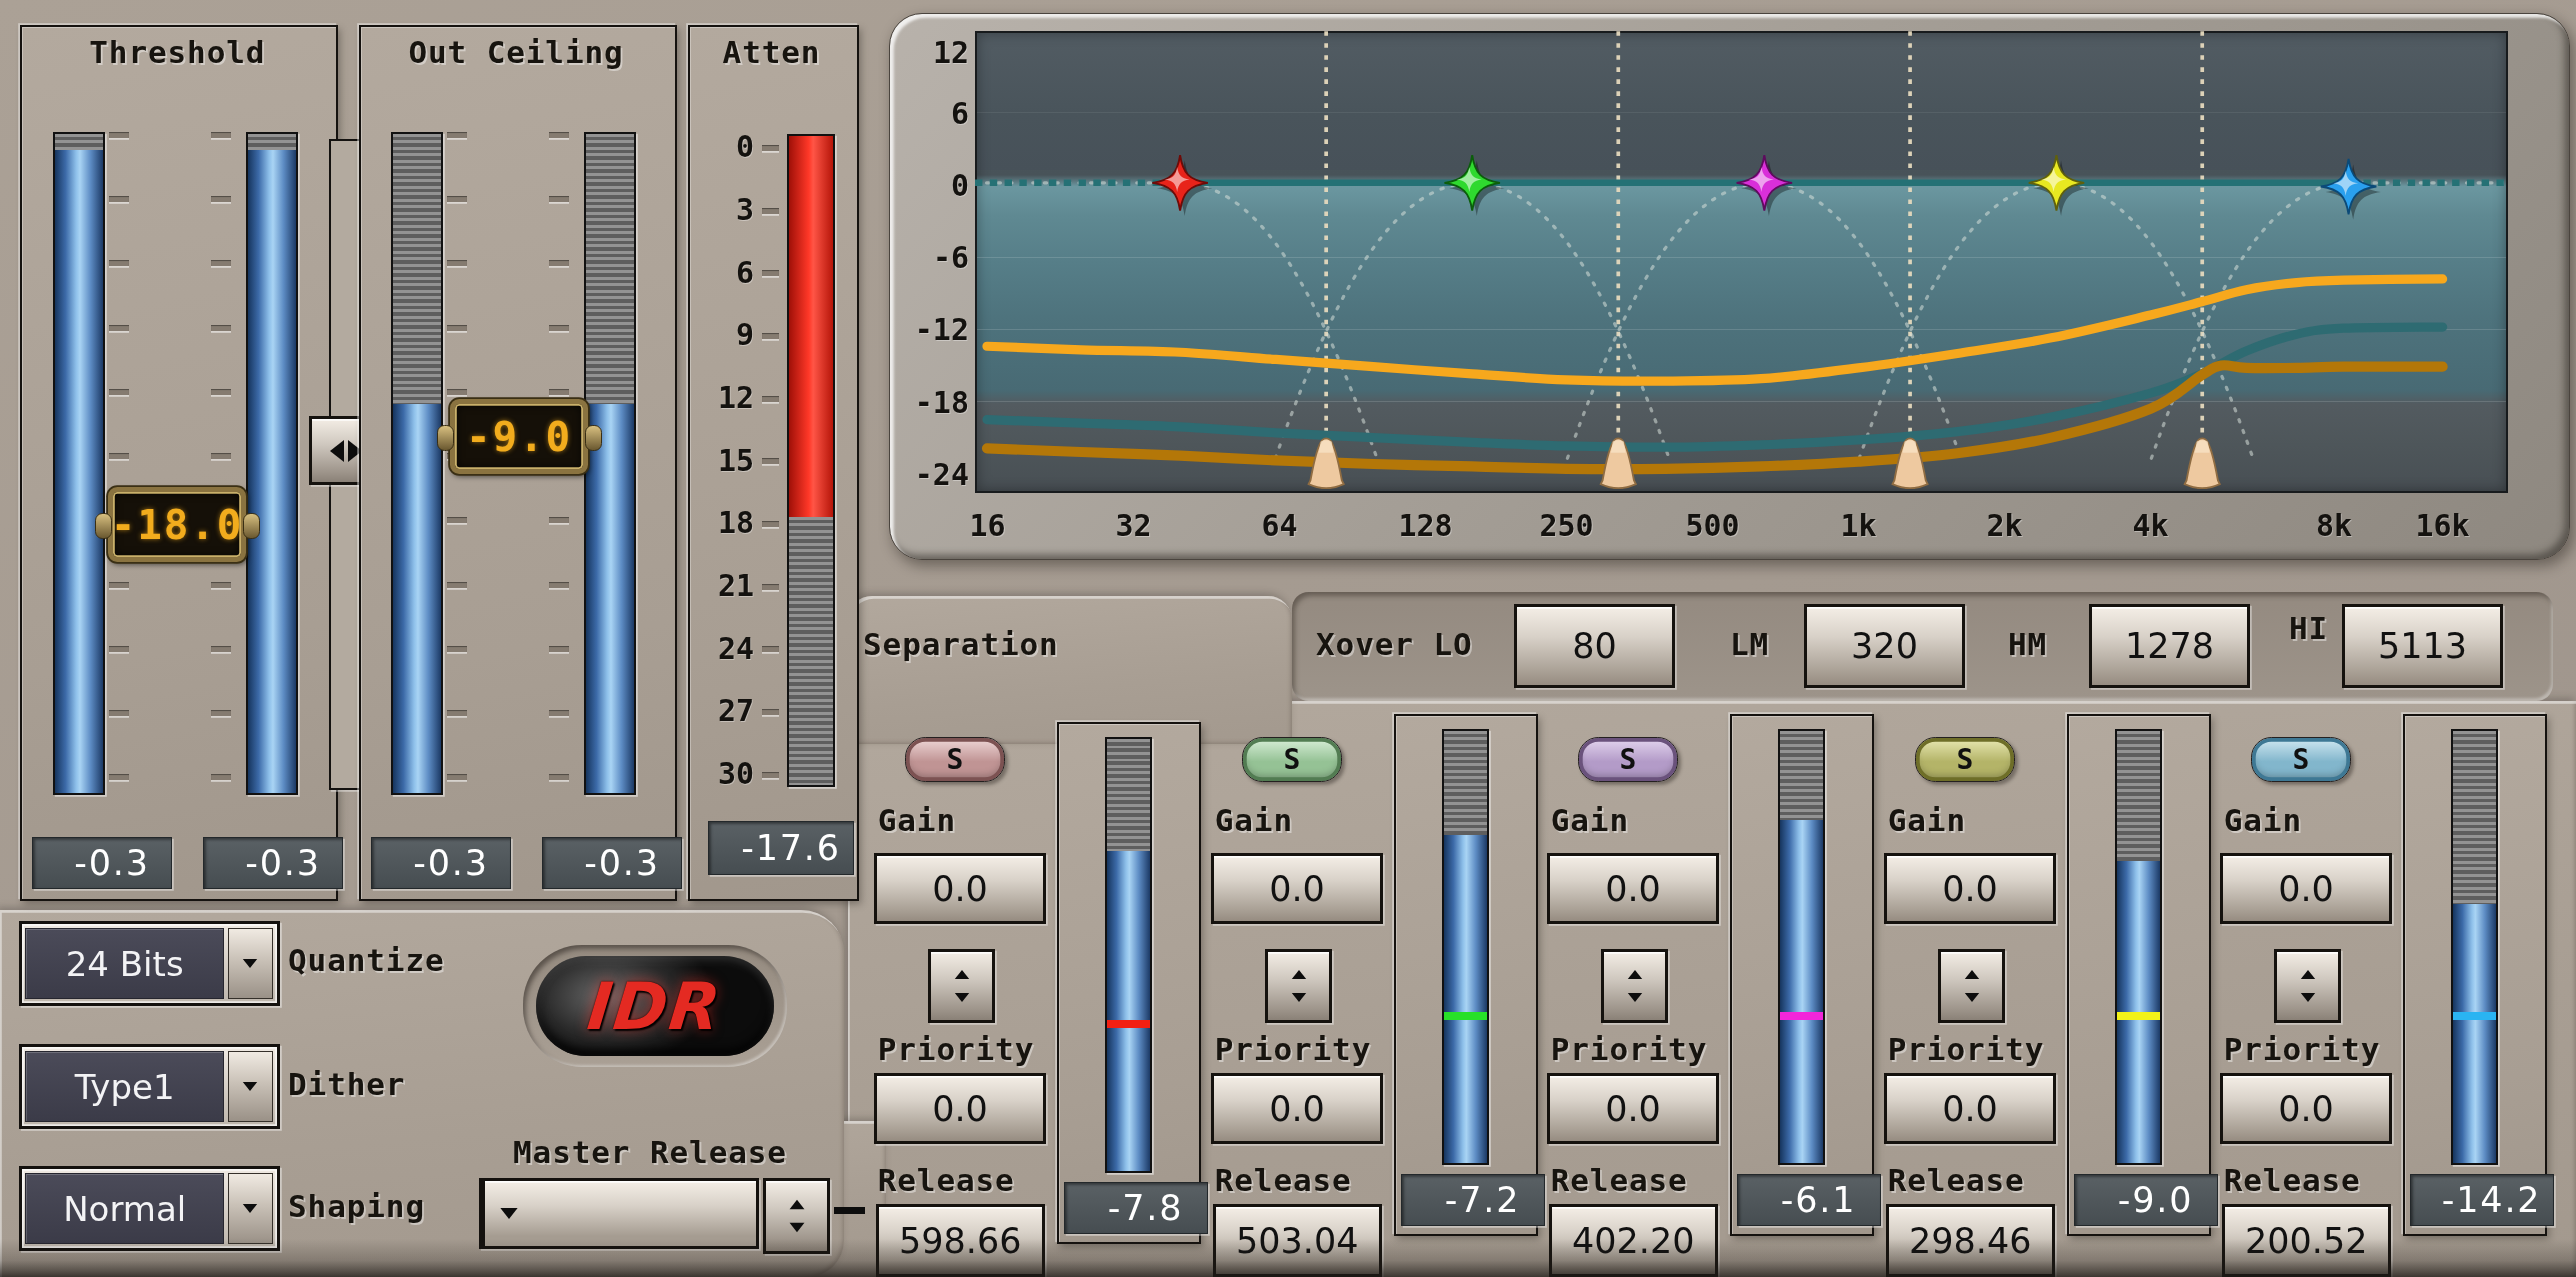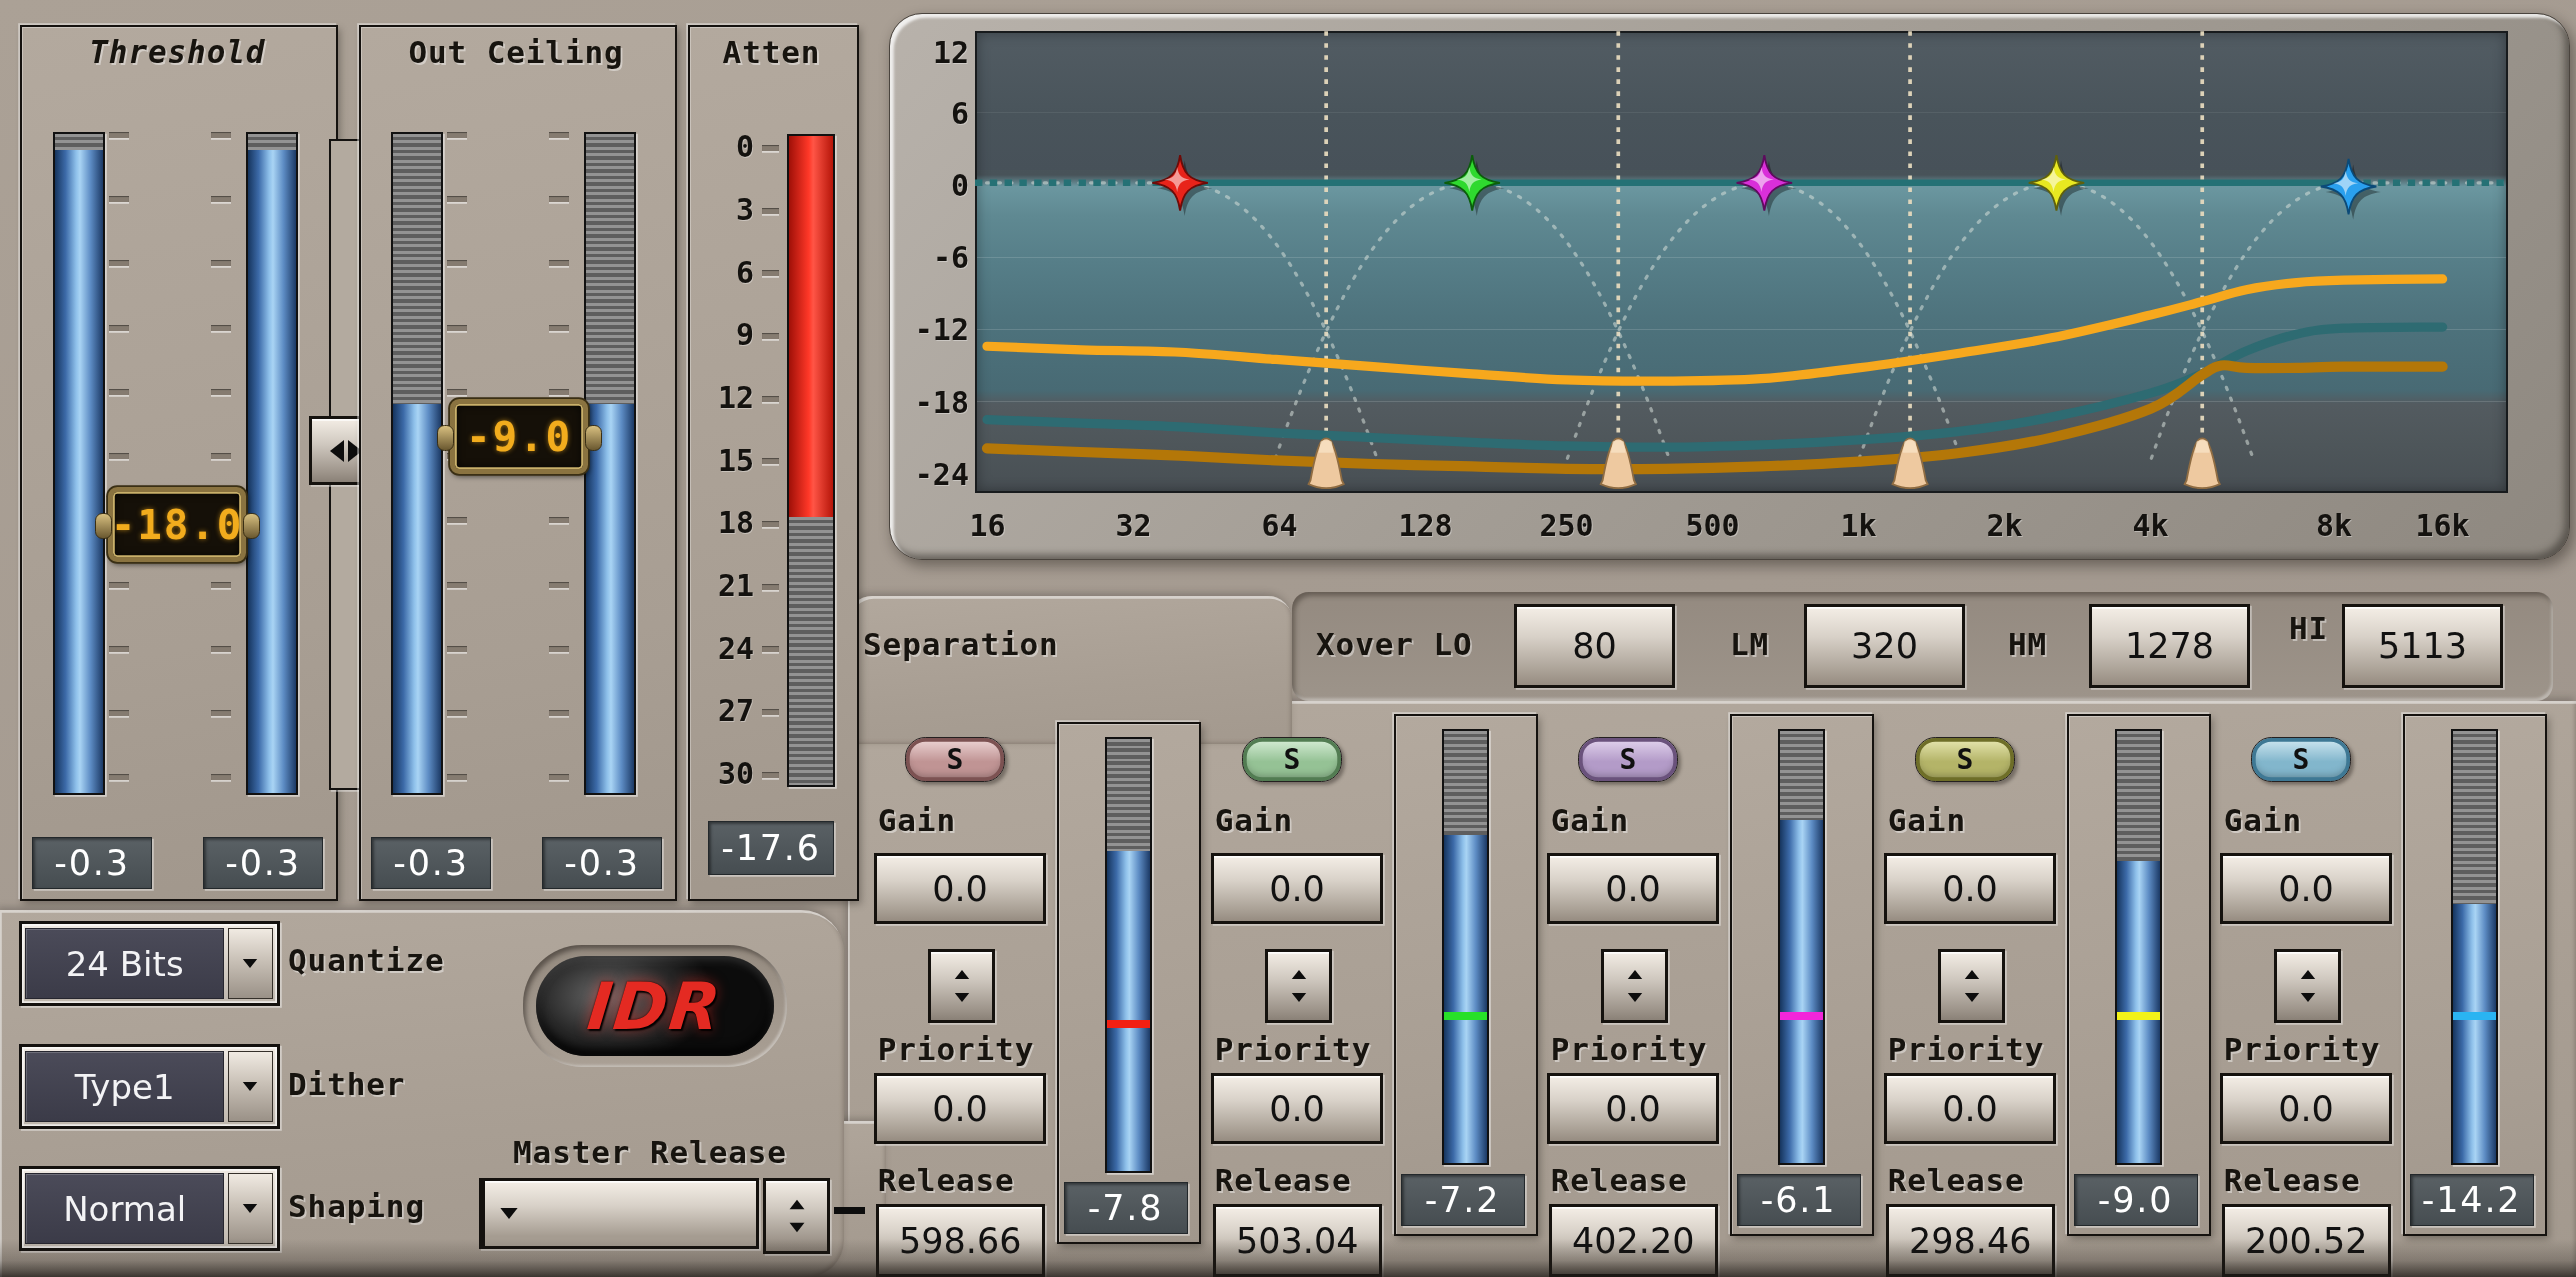--- a/index.html
+++ b/index.html
@@ -19,21 +19,21 @@
          box-shadow:inset 1.8px 2.8px 0 rgba(255,255,255,.5), inset -1.8px -1.8px 3.7px rgba(70,60,50,.25),
                     -2.8px -2.8px 7.4px rgba(40,35,30,.25);}
   .xover-strip{background:linear-gradient(180deg,#948a80,#9d948a);
          border-radius:16.6px;
          box-shadow:inset 2.8px 3.7px 5.5px rgba(55,48,40,.5), inset -1.8px -2.8px 2.8px rgba(255,255,255,.35);}
   
   .darkbox{background:linear-gradient(180deg,#5a6165,#464d51);
          border:1.8px solid #23282b;color:#fff;
          box-shadow:1.8px 1.8px 0 rgba(255,255,255,.42), inset 1.8px 1.8px 2.8px rgba(0,0,0,.45);
          font:400 35px "DejaVu Sans",sans-serif;letter-spacing:1.8px;
-         display:flex;align-items:center;justify-content:center;}
+         display:flex;align-items:center;justify-content:center;padding-left:20px;}
   .litebox{background:linear-gradient(180deg,#f4eee6 0%,#d8d1c8 38%,#aaa196 82%,#968c81 100%);
          border:3.7px solid #15120e;color:#111;
          box-shadow:1.8px 1.8px 0 rgba(255,255,255,.4), inset 0 1.8px 0 rgba(255,255,255,.9);
          font:400 35px "DejaVu Sans",sans-serif;
          display:flex;align-items:center;justify-content:center;}
   
   .slot{border:2.8px solid #111;box-shadow:1.8px 1.8px 0 rgba(255,255,255,.5), inset 0 0 5.5px rgba(0,0,0,.4);
         background:#6e6e6e;overflow:hidden;}
   .hatch{background:repeating-linear-gradient(180deg,#939393 0 2.8px,#5e5e5e 2.8px 6.5px);}
   .bluebar{background:linear-gradient(90deg,#16355e 0%,#3c6aa8 22%,#8ec0ea 44%,#a9d4f4 52%,#5d8cc4 74%,#1c3a66 100%);}
@@ -115,21 +115,21 @@
 <div id="root">
 
   <div class="abs band-panel" style="left:848px;top:701px;width:1728px;height:577px;border-top-left-radius:24px;"></div>
   <div class="abs band-panel" style="left:848px;top:596px;width:444px;height:148px;border-radius:24px 24px 0 0;"></div>
   <div class="abs band-panel" style="left:479px;top:1121px;width:407px;height:156px;border-top-left-radius:28px;"></div>
   <div class="abs xover-strip" style="left:1292px;top:592px;width:1261px;height:109px;"></div>
 
   <div class="abs band-panel" style="left:0;top:910px;width:844px;height:367px;border-top-right-radius:43px;border-bottom-right-radius:37px;"></div>
 
   <div class="abs panel" style="left:20.3px;top:25px;width:314px;height:872px;"></div>
-  <div class="abs lbl" style="left:20.3px;top:35px;width:314px;text-align:center;font-style:italic;">Threshold</div>
+  <div class="abs lbl" style="left:20.3px;top:35px;width:314px;text-align:center;">Threshold</div>
   <div class="abs slot" id="thr-slot-l" style="left:53px;top:132px;width:48px;height:659px;">
       <div class="abs hatch" style="left: 0px; right: 0px; top: 0px; height: 2.5%;"></div>
       <div class="abs bluebar" style="left: 0px; right: 0px; bottom: 0px; height: 97.5%;"></div>
     </div>
   <div class="abs slot" id="thr-slot-r" style="left:246px;top:132px;width:48px;height:659px;">
       <div class="abs hatch" style="left: 0px; right: 0px; top: 0px; height: 2.5%;"></div>
       <div class="abs bluebar" style="left: 0px; right: 0px; bottom: 0px; height: 97.5%;"></div>
     </div>
   <div class="abs" id="thr-ticks-a" style="left:109px;top:132px;width:20.3px;height:659px;">
       <div class="tickdash" style="top: 0px;"></div>

